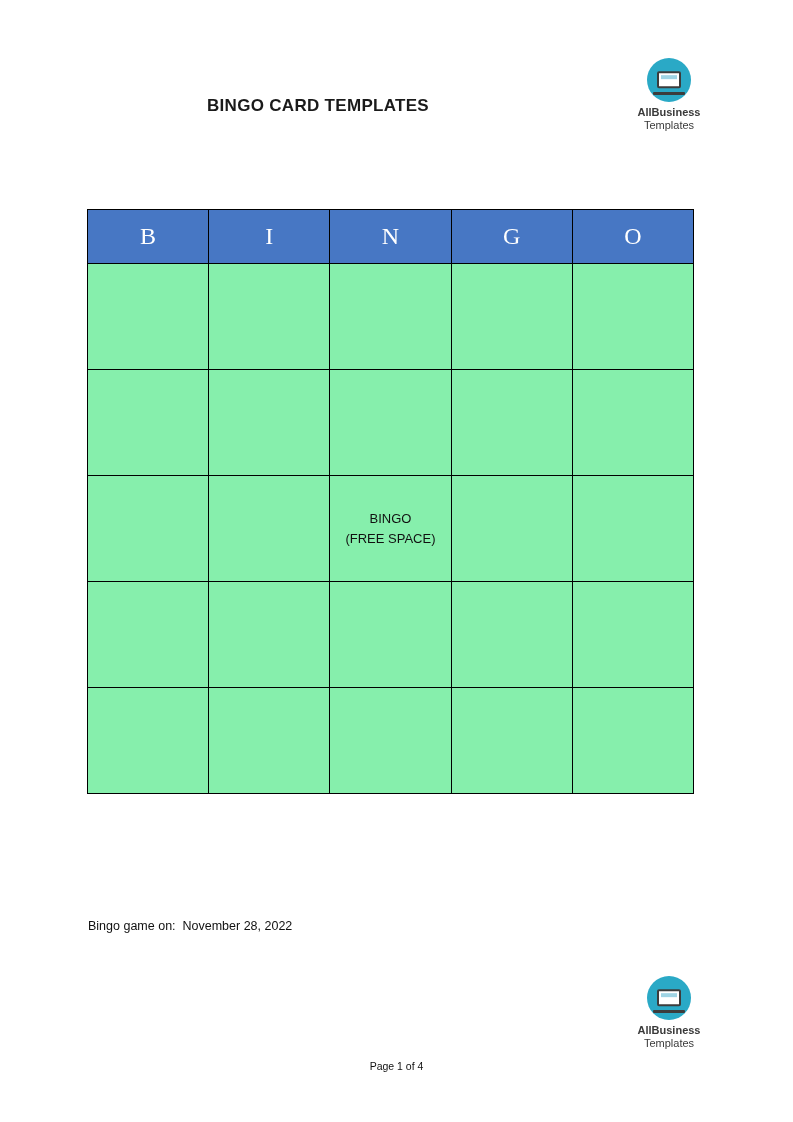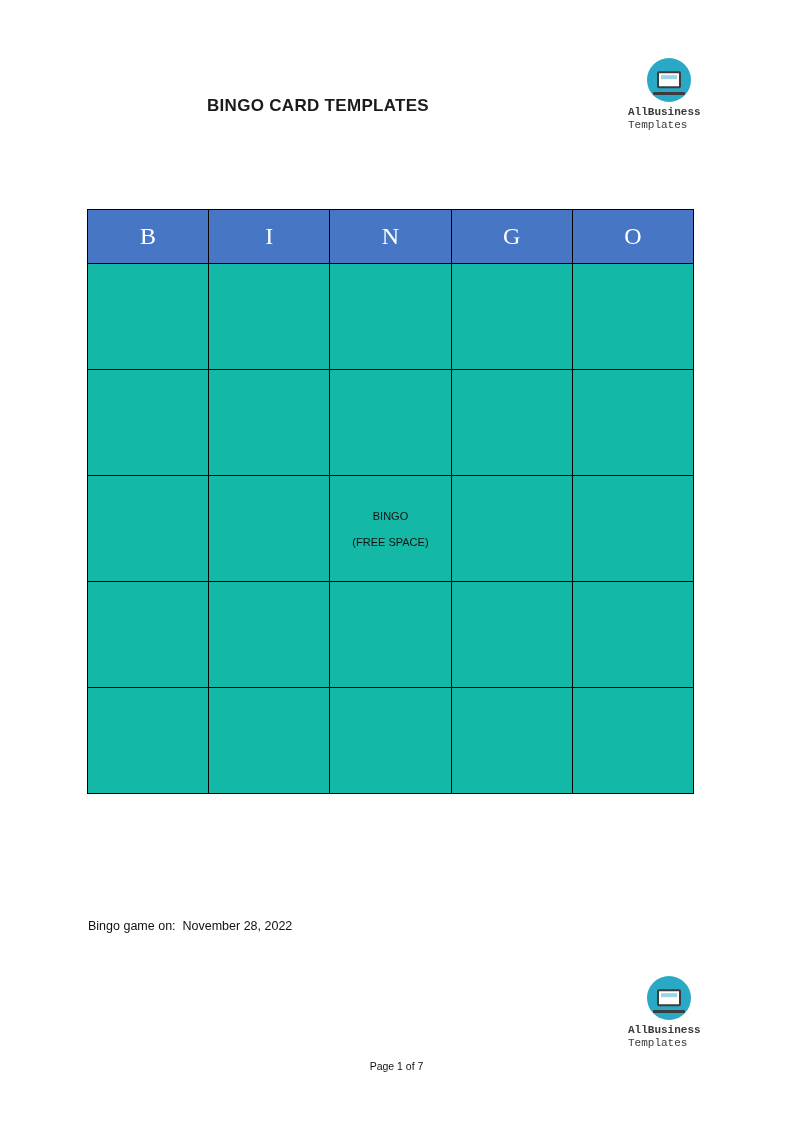--- a/index.html
+++ b/index.html
@@ -33,22 +33,21 @@
     font-size: 17px;
     font-weight: bold;
     letter-spacing: 0.3px;
     color: #1a1a1a;
   }
 
   
   .logo {
     position: absolute;
     width: 82px;
-    text-align: left;
-    font-family: Liberation Mono, monospace;
+    text-align: center;
   }
   .logo-top {
     left: 628px;
     top: 58px;
   }
   .logo-bottom {
     left: 628px;
     top: 976px;
   }
   .logo-circle {
@@ -119,24 +118,24 @@
   .bingo-grid thead th {
     height: 53px;
     background: #4777c4;
     color: #ffffff;
     font-family: "Liberation Serif", serif;
     font-weight: normal;
     font-size: 24px;
   }
   .bingo-grid tbody td {
     height: 105px;
-    background: #14b8a6;
-    font-size: 11px;
+    background: #86efac;
+    font-size: 13px;
     color: #111111;
-    line-height: 26px;
+    line-height: 20px;
   }
   .free-space {
     white-space: pre-line;
   }
 
   
   .game-date {
     position: absolute;
     left: 88px;
     top: 919px;
@@ -229,15 +228,15 @@
     <div class="logo-circle">
       <div class="logo-screen"></div>
       <div class="logo-base"></div>
     </div>
     <div class="logo-text">
       <span class="bold">AllBusiness</span><br>
       <span>Templates</span>
     </div>
   </div>
 
-  <div class="page-number">Page 1 of 7</div>
+  <div class="page-number">Page 1 of 4</div>
 
 </div>
 
 </body></html>

